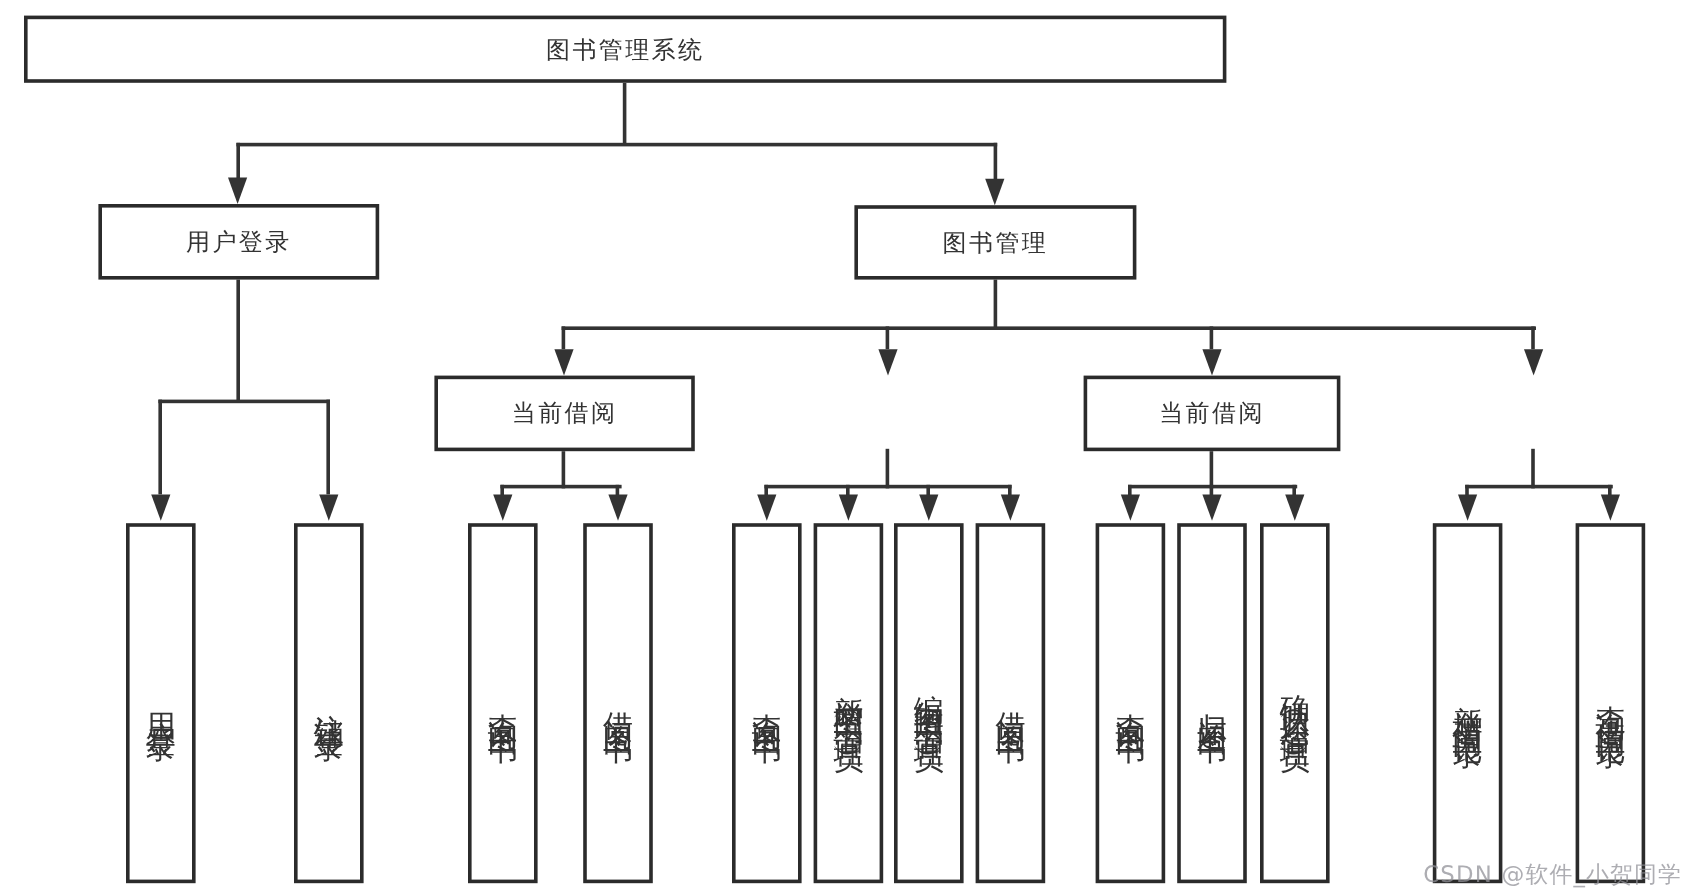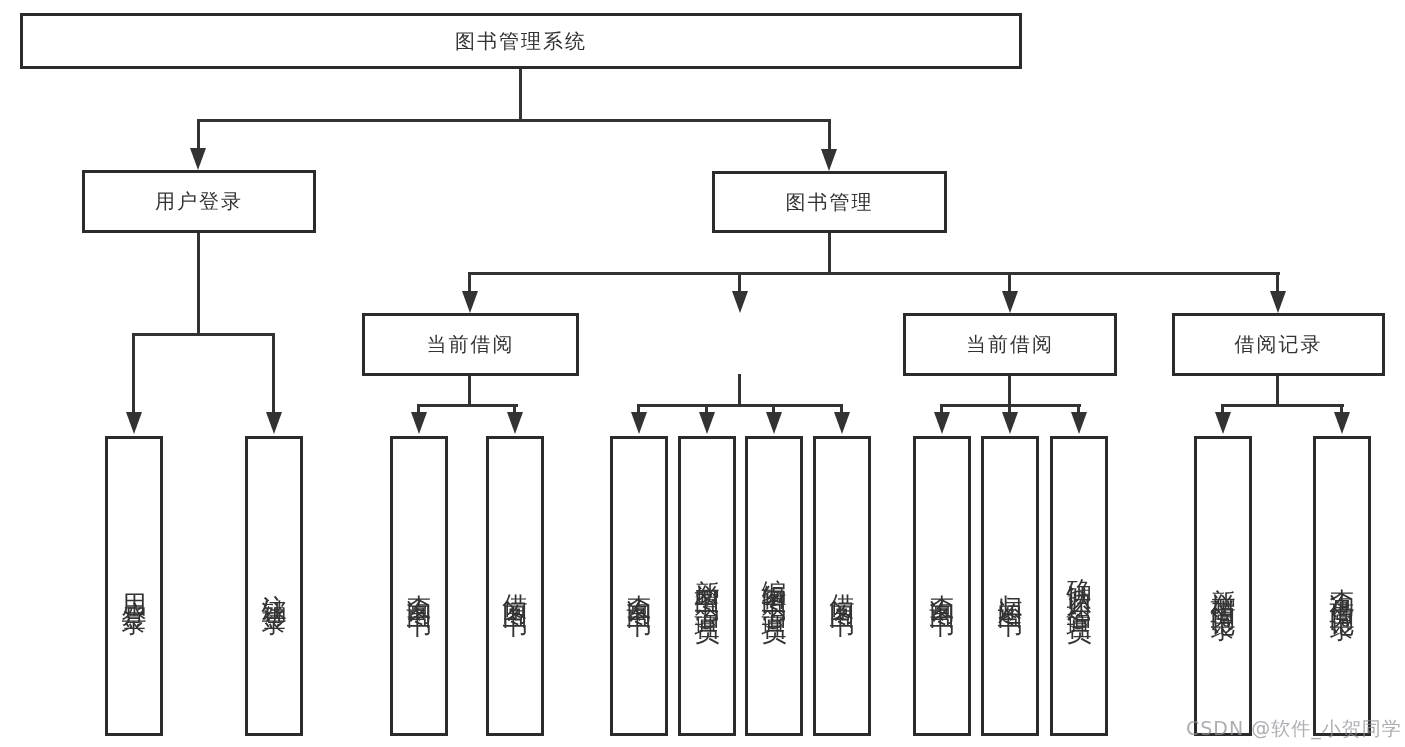--- a/index.html
+++ b/index.html
@@ -80,23 +80,20 @@
   <div class="ah" style="left:1002px;top:291px;"></div>
   <div class="vl" style="left:1276px;top:272px;height:19px;"></div>
   <div class="ah" style="left:1270px;top:291px;"></div>
 
   <div class="node" style="left:362px;top:313px;width:217px;height:63px;">
     <span>当前借阅</span>
   </div>
   <div class="node" style="left:903px;top:313px;width:214px;height:63px;">
     <span>当前借阅</span>
   </div>
-  <div class="node" style="left:1172px;top:313px;width:213px;height:63px;">
-    <span>借阅记录</span>
-  </div>
 
   <div class="vl" style="left:468px;top:374px;height:33px;"></div>
   <div class="hl" style="left:417px;top:404px;width:101px;"></div>
   <div class="vl" style="left:417px;top:404px;height:10px;"></div>
   <div class="ah" style="left:411px;top:412px;"></div>
   <div class="vl" style="left:513px;top:404px;height:10px;"></div>
   <div class="ah" style="left:507px;top:412px;"></div>
 
   <div class="vl" style="left:738px;top:374px;height:33px;"></div>
   <div class="hl" style="left:637px;top:404px;width:206px;"></div>

